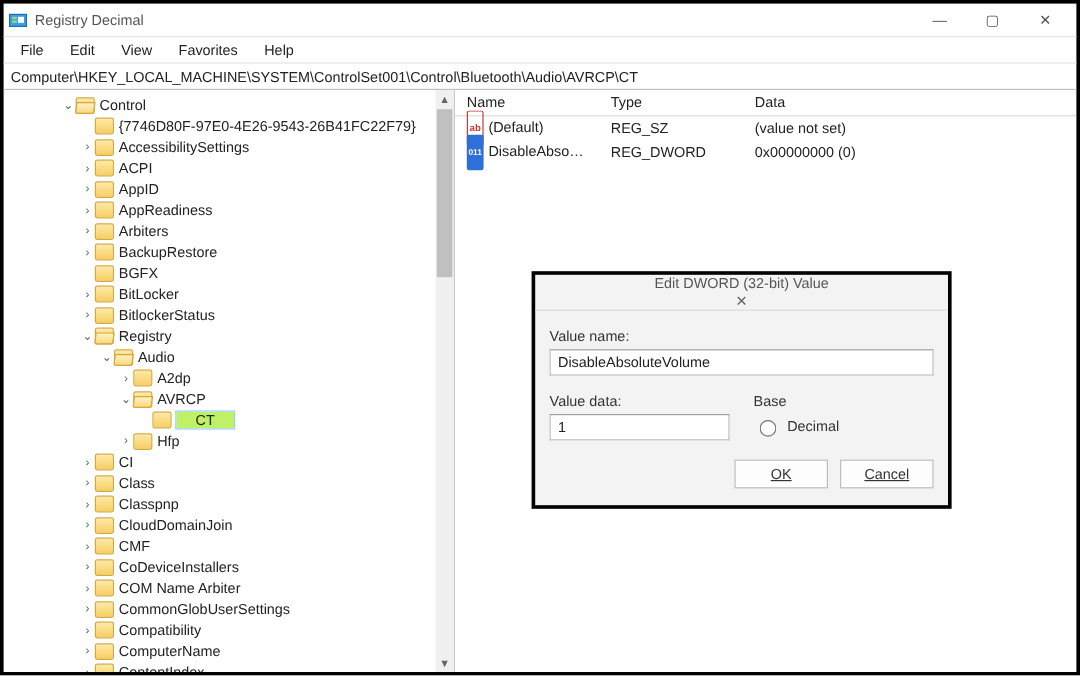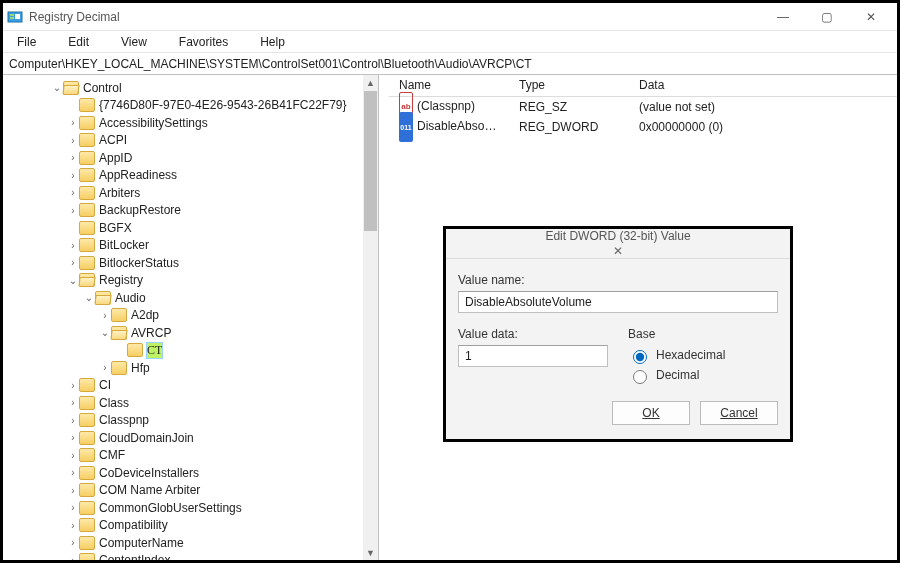--- a/index.html
+++ b/index.html
@@ -7,46 +7,46 @@
   .window { width: 900px; height: 563px; border: 3px solid #000; display: flex; flex-direction: column; }
 
   
   .titlebar { display: flex; align-items: center; height: 28px; border-bottom: 1px solid #e5e5e5; padding: 0 4px; }
   .titlebar .appicon { width: 16px; height: 16px; margin-right: 6px; display: inline-flex; align-items: center; justify-content: center; }
   .titlebar .title { flex: 1; color: #555; }
   .winbtns { display: flex; }
   .winbtn { width: 44px; height: 26px; display: flex; align-items: center; justify-content: center; color: #555; }
 
   
-  .menubar { display: flex; align-items: center; height: 22px; padding: 0 4px; border-bottom: 1px solid #e5e5e5; gap: 12px; }
+  .menubar { display: flex; align-items: center; height: 22px; padding: 0 4px; border-bottom: 1px solid #e5e5e5; gap: 2px; }
   .menubar span { padding: 2px 10px; color: #222; }
 
   
   .addressbar { height: 22px; border-bottom: 1px solid #c0c0c0; display: flex; align-items: center; padding: 0 6px; color: #222; }
 
   
   .panes { flex: 1; display: flex; overflow: hidden; }
   .treepane { width: 376px; border-right: 1px solid #c0c0c0; overflow: hidden; position: relative; }
-  .listpane { flex: 1; position: relative; padding-left: 10px; }
+  .listpane { flex: 1; position: relative; }
 
   
   .vscroll { position: absolute; right: 0; top: 0; bottom: 0; width: 15px; background: #f0f0f0; }
   .vthumb { position: absolute; right: 1px; top: 16px; width: 13px; height: 140px; background: #c0c0c0; border-radius: 0; }
   .varrow { position: absolute; left: 0; width: 15px; height: 15px; display: flex; align-items: center; justify-content: center; color: #666; font-size: 9px; }
   .varrow.up { top: 0; } .varrow.dn { bottom: 0; }
 
   
   .tree { padding: 4px 2px 4px 0; overflow: hidden; height: 100%; }
   .node { display: flex; align-items: center; height: 17.5px; white-space: nowrap; }
   .tw { width: 12px; text-align: center; color: #666; font-size: 10px; user-select: none; }
   .tw.none { visibility: hidden; }
   .foldericon { width: 16px; height: 14px; margin-right: 4px; display: inline-block; background: linear-gradient(#ffe9a8,#f6cf63); border: 1px solid #d6a93e; border-radius: 2px; position: relative; }
   .foldericon.open::before { content: ""; position: absolute; left: -1px; right: -1px; bottom: -1px; height: 8px; background: linear-gradient(#fff2c5,#f9d880); border: 1px solid #d6a93e; border-radius: 0 0 2px 2px; transform: skewX(-8deg); }
   .nodelabel { color: #222; }
-  .node.selected .nodelabel { background: #bef264; outline: 1px solid #99d1ff; padding: 0 0; font-family: Liberation Serif, serif; }
+  .node.selected .nodelabel { background: #bef264; outline: 1px solid #99d1ff; padding: 0 16px; }
 
   
   .colhead { display: flex; height: 22px; border-bottom: 1px solid #dcdcdc; }
   .colhead div { padding: 3px 10px; color: #222; border-right: 1px solid transparent; }
   .col-name { width: 120px; } .col-type { width: 120px; } .col-data { flex: 1; }
   .rows { }
   .row { display: flex; height: 20px; align-items: center; }
   .row div { padding: 0 10px; color: #222; white-space: nowrap; overflow: hidden; text-overflow: ellipsis; }
   .valicon { width: 14px; height: 30px; display: inline-flex; align-items: center; justify-content: center; margin-right: 4px; vertical-align: middle; }
   .valicon.str { color: #c73b3b; border: 1px solid #c73b3b; font-size: 8px; font-weight: bold; line-height: 8px; padding: 1px; border-radius: 2px; }
@@ -252,21 +252,21 @@
     </div>
 
     <div class="listpane">
       <div class="colhead">
         <div class="col-name">Name</div>
         <div class="col-type">Type</div>
         <div class="col-data">Data</div>
       </div>
       <div class="rows" id="rows">
           <div class="row">
-            <div class="col-name"><span class="valicon str">ab</span><span>(Classpnp)</span></div>
+            <div class="col-name"><span class="valicon str">ab</span><span>(Default)</span></div>
             <div class="col-type">REG_SZ</div>
             <div class="col-data">(value not set)</div>
           </div>
           <div class="row">
             <div class="col-name"><span class="valicon bin">011</span><span>DisableAbsolute...</span></div>
             <div class="col-type">REG_DWORD</div>
             <div class="col-data">0x00000000 (0)</div>
           </div>
         </div>
     </div>
@@ -284,24 +284,20 @@
     <input class="dinput-ro" readonly="" value="DisableAbsoluteVolume" style="">
 
     <div class="drow">
       <div class="left">
         <div class="dlabel">Value data:</div>
         <input class="dinput-ro" value="1" style="">
       </div>
       <div class="right">
         <div class="dlabel">Base</div>
         <label class="radio">
-          <input type="radio" name="base" checked="" style="">
-          <span>Hexadecimal</span>
-        </label>
-        <label class="radio">
           <input type="radio" name="base" style="">
           <span>Decimal</span>
         </label>
       </div>
     </div>
 
     <div class="dbtns">
       <div class="dbtn">OK</div>
       <div class="dbtn">Cancel</div>
     </div>

